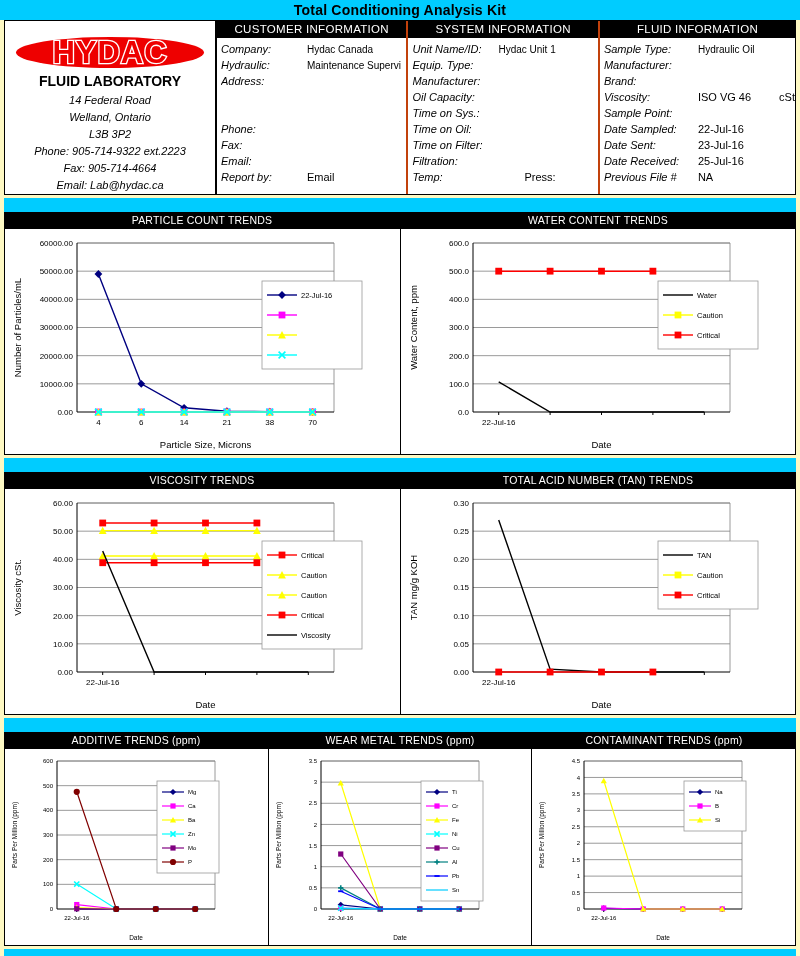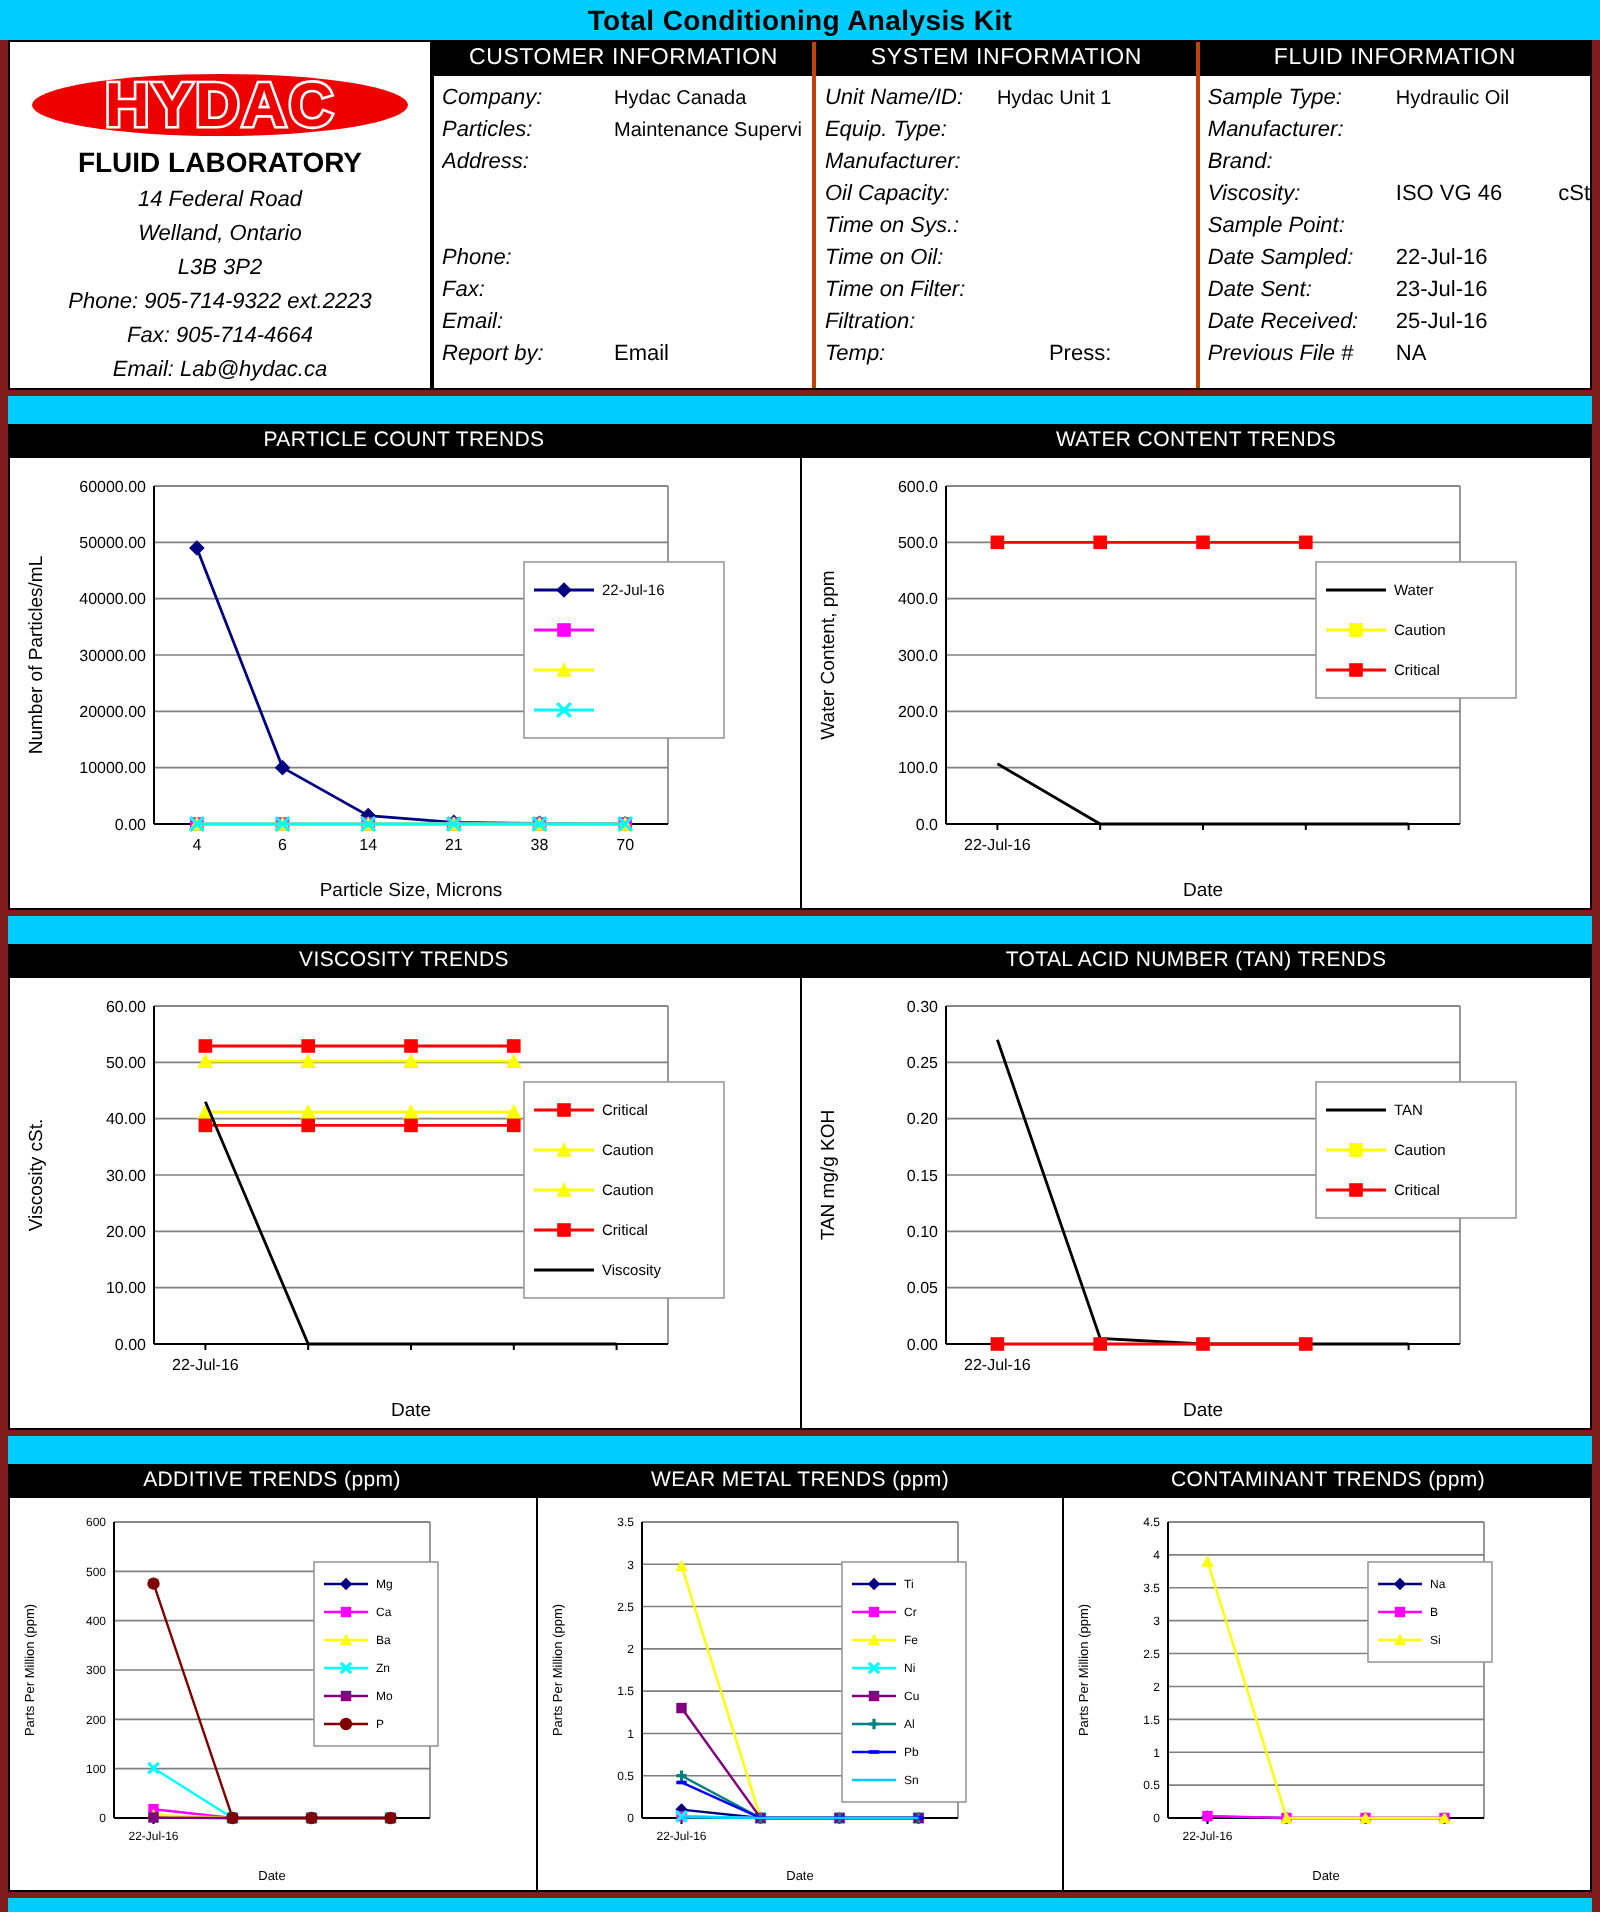--- a/index.html
+++ b/index.html
@@ -2,21 +2,21 @@
 <html><head>
 <meta charset="utf-8">
 <style>
   * { box-sizing: border-box; margin: 0; padding: 0; }
   body {
     width: 800px; height: 956px;
     background: #000;
     font-family: "Liberation Sans", sans-serif;
     overflow: hidden;
   }
-  .page { width: 800px; height: 956px; background:#7f1d1d; position: relative; }
+  .page { width: 800px; height: 956px; background:#fef9c3; position: relative; }
   .title-band {
     height: 20px; background:#00CCFF; display:flex;
     align-items:center; justify-content:center;
   }
   .title-band span {
     font-size: 14px; font-weight: bold; color:#000;
     letter-spacing: .2px;
   }
 
   
@@ -108,21 +108,21 @@
     </div>
 
     <div class="info-col">
       <div class="col-head">CUSTOMER INFORMATION</div>
       <div class="rows" id="cust-rows">
           <div class="row">
             <span class="lbl">Company:</span>
             <span class="val small">Hydac Canada</span>
           </div>
           <div class="row">
-            <span class="lbl">Particles:</span>
+            <span class="lbl">Hydraulic:</span>
             <span class="val small">Maintenance Supervi</span>
           </div>
           <div class="row">
             <span class="lbl">Address:</span>
             <span class="val"></span>
           </div>
           <div class="row">
             <span class="lbl"></span>
             <span class="val"></span>
           </div>

